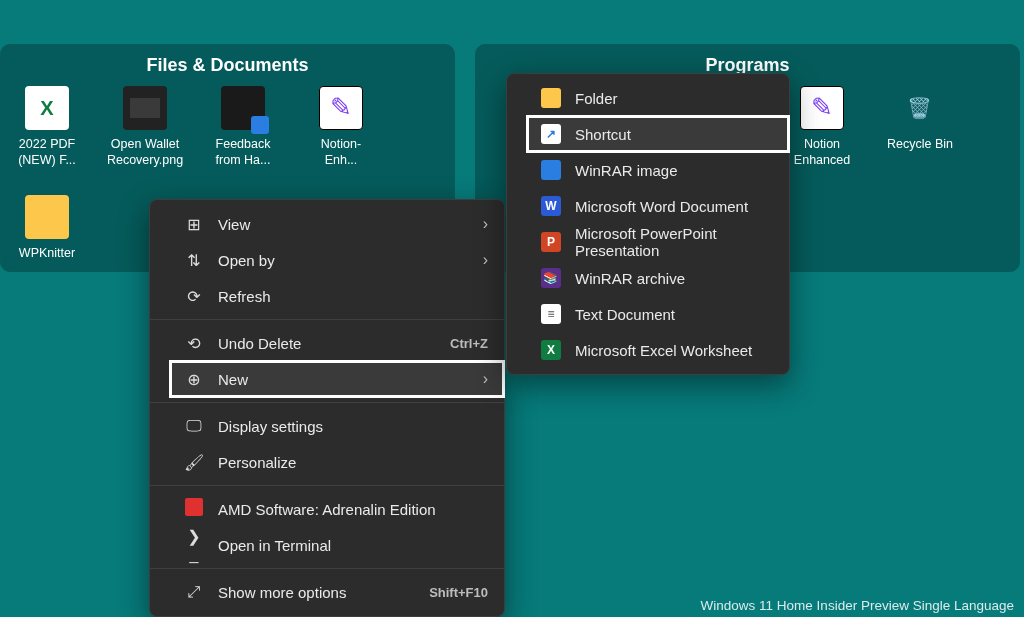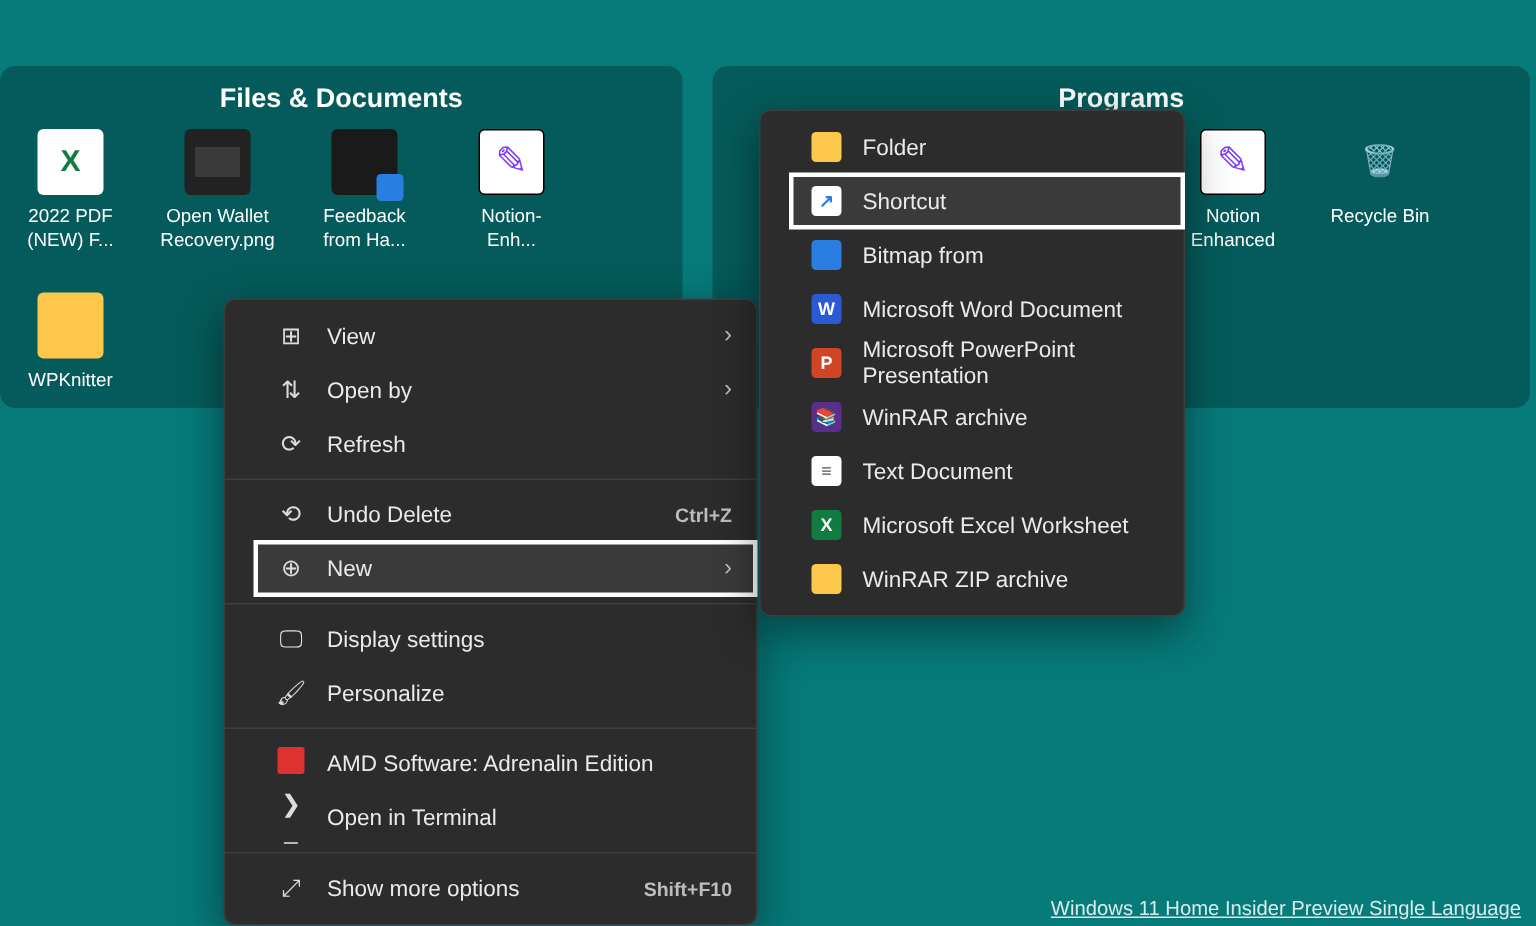--- a/index.html
+++ b/index.html
@@ -120,21 +120,20 @@
   .sic.xls      { background:#107c41;color:#fff;font-weight:700;}
   .sic.zip      { background:#fdc74c;}
 
   .amd-sq { background:#e03131; width:18px;height:18px;display:inline-block;border-radius:2px;}
   .watermark {
     position:absolute;
     right: 10px;
     bottom: 4px;
     color: rgba(255,255,255,.85);
     font-size: 13.5px;
-    text-decoration: underline;
   }
 </style>
 </head>
 <body>
 
 <div class="fence" style="left:0;top:44px;width:455px;height:228px;">
   <div class="fence-header">Files &amp; Documents</div>
   <div class="fence-items">
     <div class="desktop-icon">
       <div class="ico ico-excel">X</div>
@@ -229,21 +228,21 @@
   <div class="row">
     <span class="sic folder"></span>
     <span class="lbl">Folder</span>
   </div>
   <div class="row hovered highlighted-box">
     <span class="sic shortcut">↗</span>
     <span class="lbl">Shortcut</span>
   </div>
   <div class="row">
     <span class="sic bmp"></span>
-    <span class="lbl">Bitmap from</span>
+    <span class="lbl">WinRAR image</span>
   </div>
   <div class="row">
     <span class="sic word">W</span>
     <span class="lbl">Microsoft Word Document</span>
   </div>
   <div class="row">
     <span class="sic ppt">P</span>
     <span class="lbl">Microsoft PowerPoint Presentation</span>
   </div>
   <div class="row">
@@ -251,19 +250,15 @@
     <span class="lbl">WinRAR archive</span>
   </div>
   <div class="row">
     <span class="sic txt">≡</span>
     <span class="lbl">Text Document</span>
   </div>
   <div class="row">
     <span class="sic xls">X</span>
     <span class="lbl">Microsoft Excel Worksheet</span>
   </div>
-  <div class="row">
-    <span class="sic zip"></span>
-    <span class="lbl">WinRAR ZIP archive</span>
-  </div>
 </div>
 
 <div class="watermark">Windows 11 Home Insider Preview Single Language</div>
 
 </body></html>

